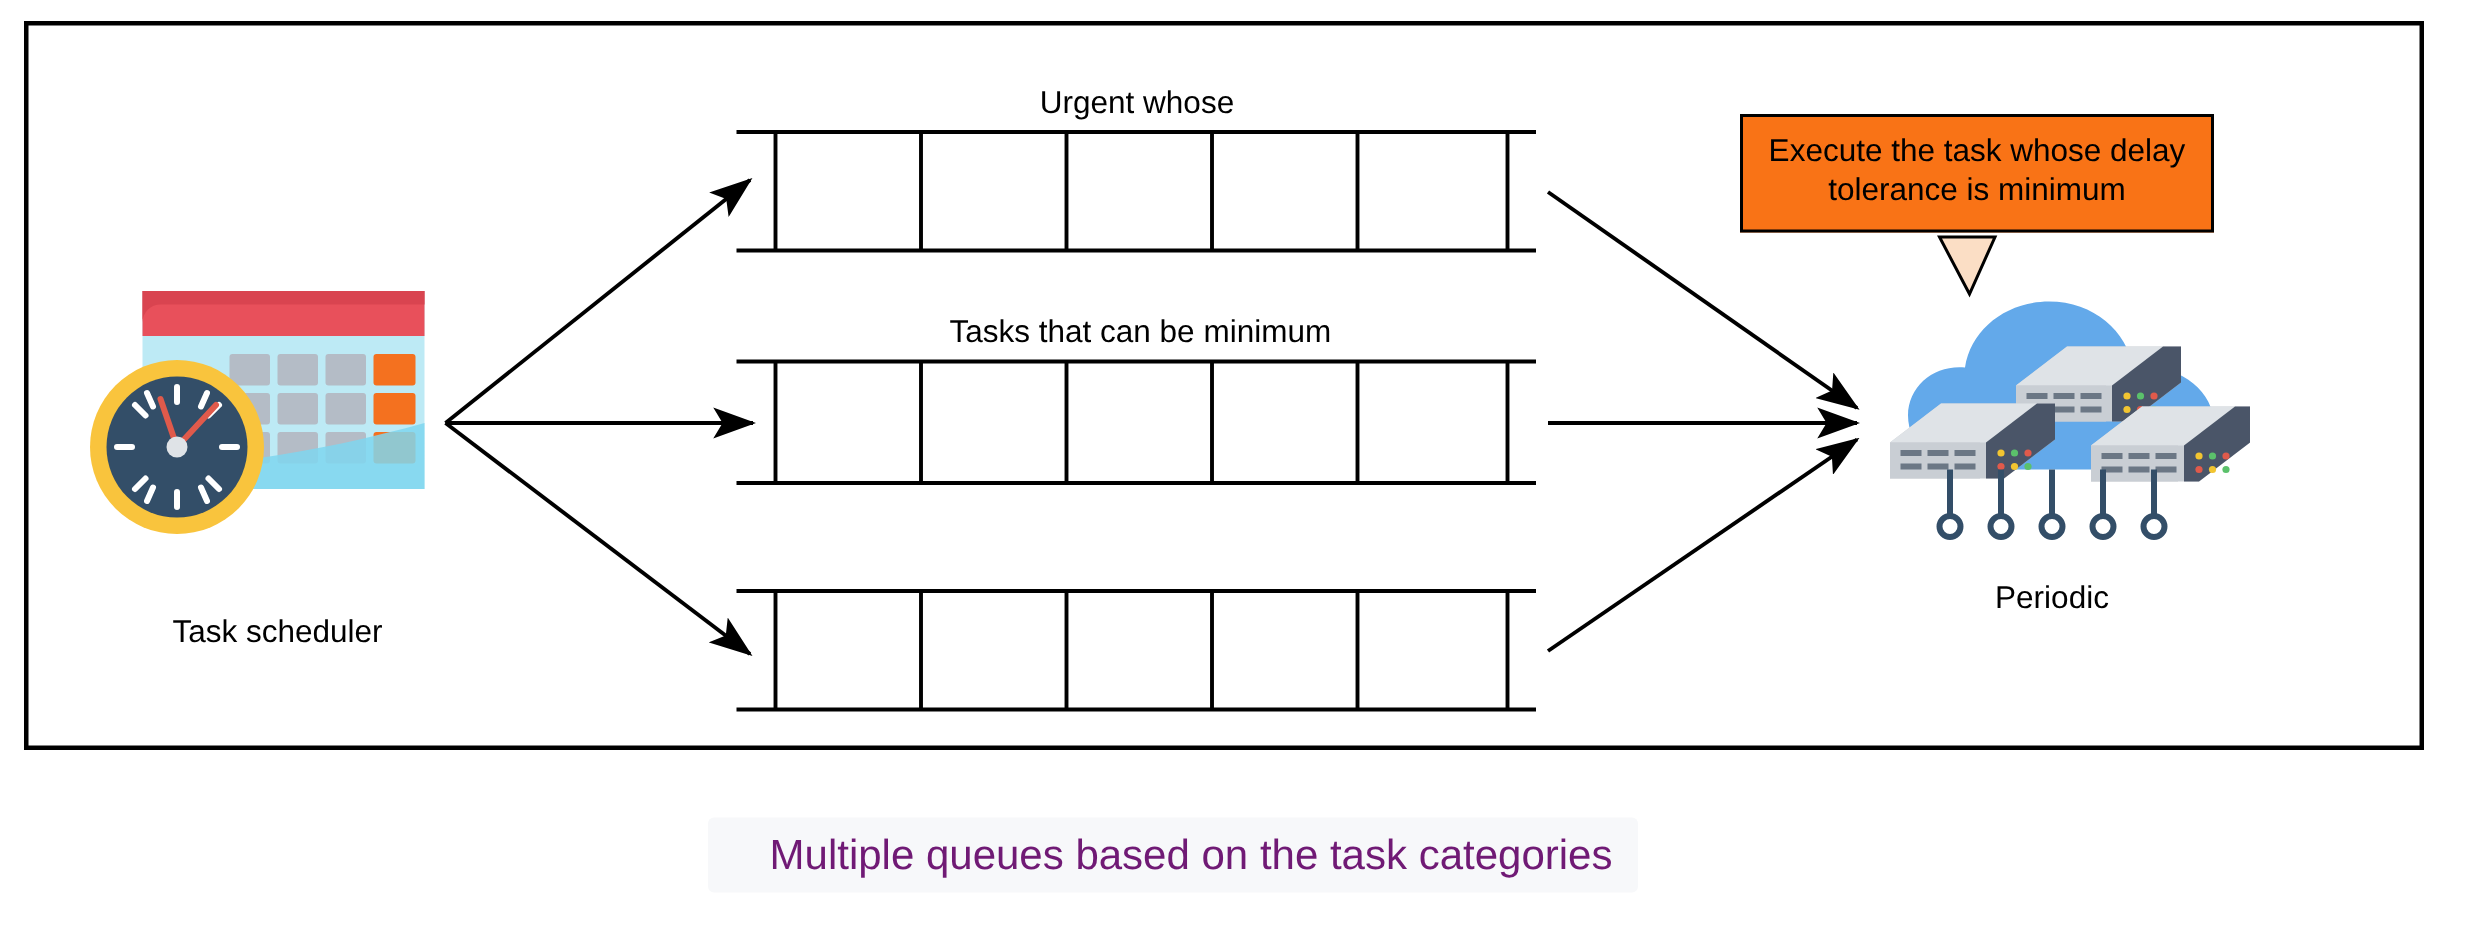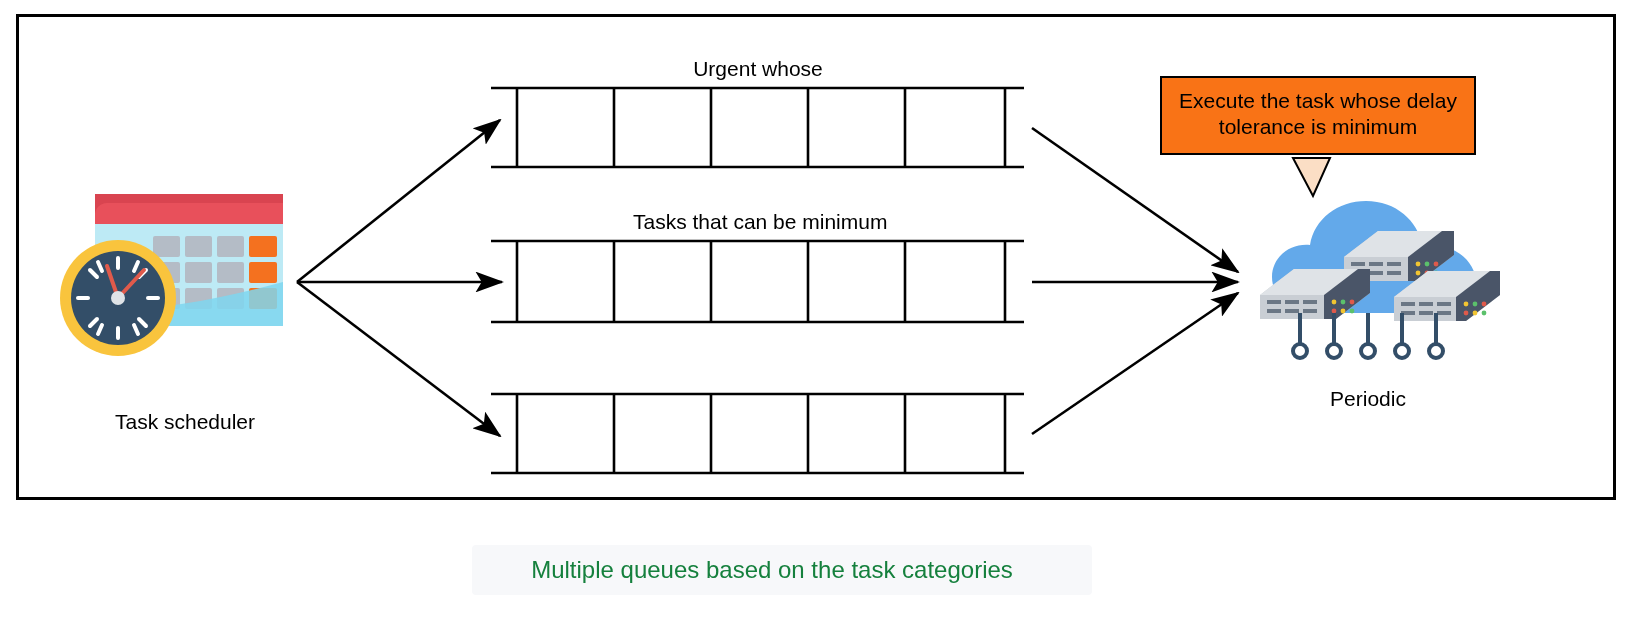--- a/index.html
+++ b/index.html
@@ -70,29 +70,29 @@
     position: absolute;
     left: 472px;
     top: 545px;
     width: 620px;
     height: 50px;
     background: #f7f8fa;
     border-radius: 4px;
   }
   .caption-text {
     position: absolute;
-    left: 462px;
+    left: 484px;
     top: 545px;
     width: 620px;
     height: 50px;
     display: flex;
     align-items: center;
     justify-content: center;
-    font-size: 24px;
-    color: #15803d;
+    font-size: 28px;
+    color: #701a75;
   }
   .icon-holder {
     position: absolute;
   }
 </style>
 </head>
 <body>
 
 <div id="stage">
 

